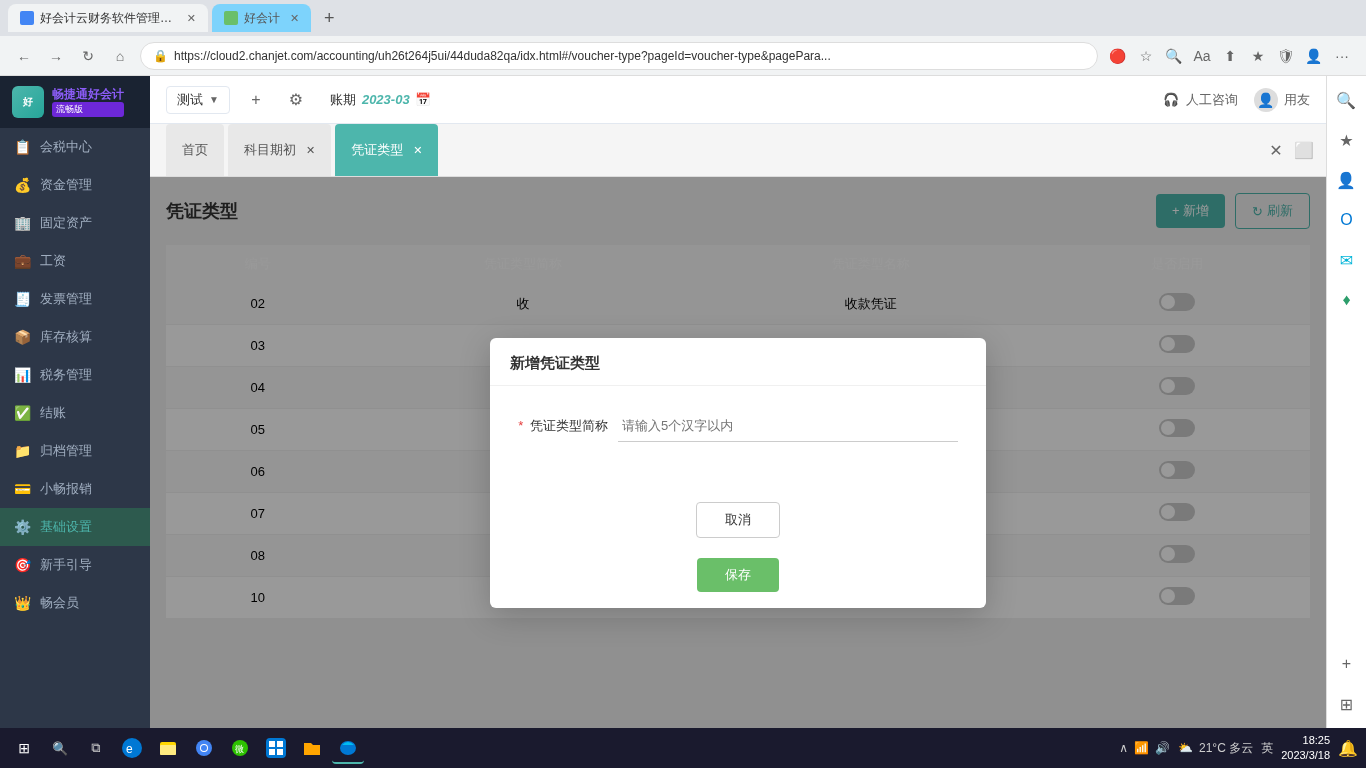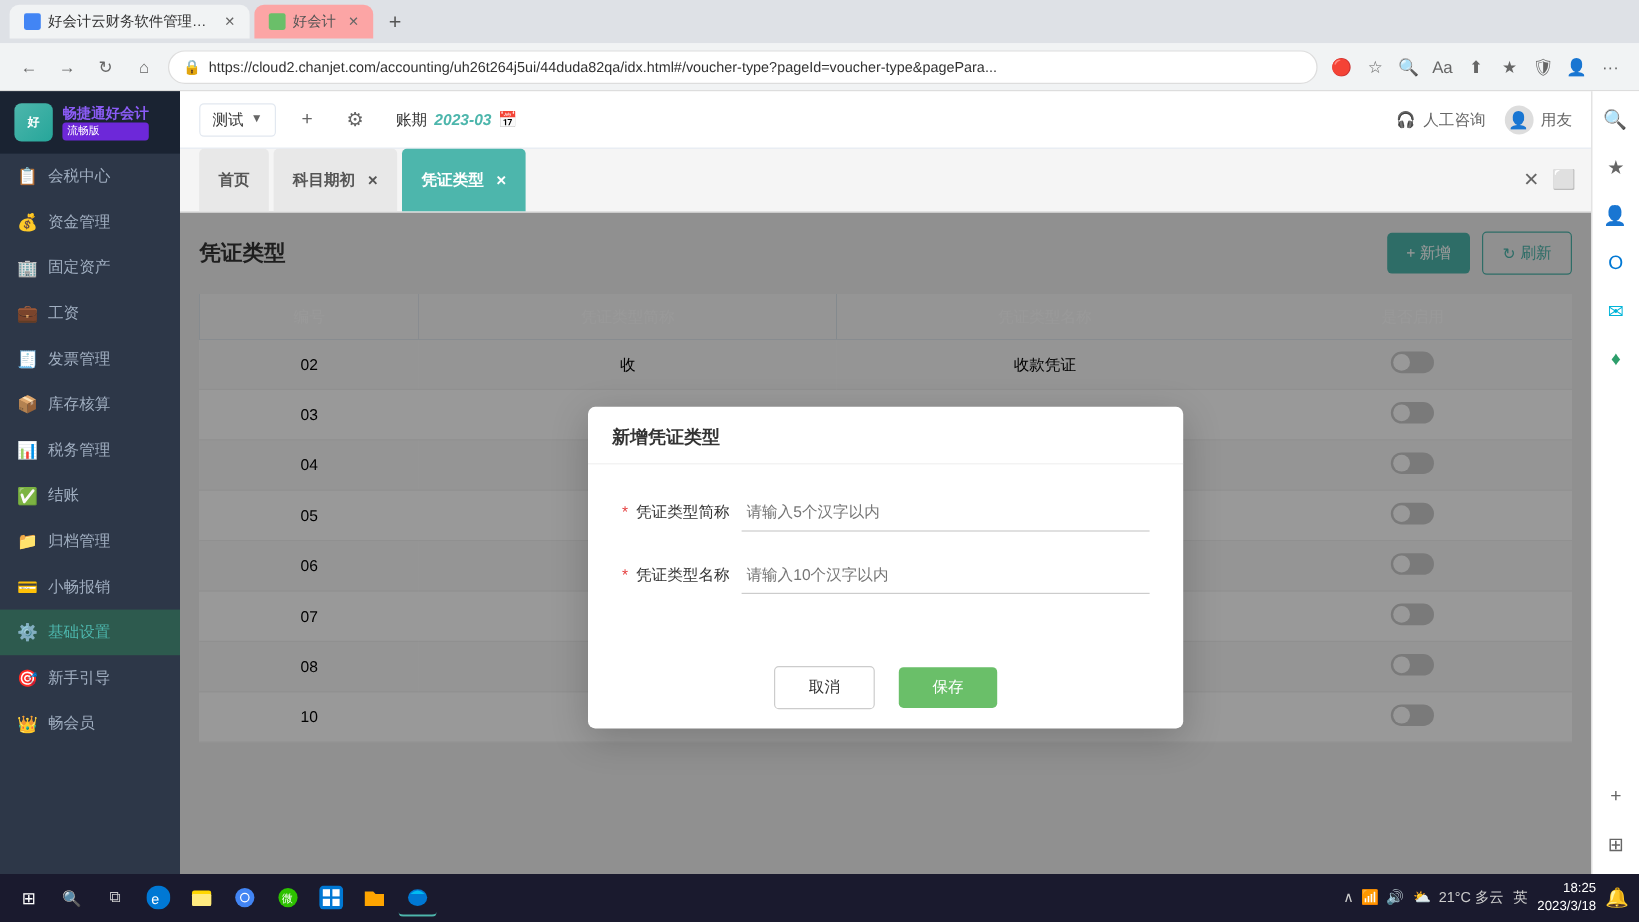--- a/index.html
+++ b/index.html
@@ -3,21 +3,21 @@
   <meta charset="utf-8">
   <style>
     * { margin: 0; padding: 0; box-sizing: border-box; }
     body { width: 1366px; height: 768px; overflow: hidden; font-family: "Microsoft YaHei", Arial, sans-serif; font-size: 13px; background: #f0f0f0; }
 
     
     .browser-chrome { width: 100%; background: #f1f3f4; }
     .tab-bar { display: flex; align-items: center; height: 36px; background: #dee1e6; padding: 0 8px; gap: 4px; }
     .tab { display: flex; align-items: center; height: 28px; padding: 0 12px; border-radius: 8px 8px 0 0; font-size: 12px; gap: 6px; cursor: pointer; max-width: 200px; }
     .tab.active { background: #f1f3f4; color: #333; }
-    .tab.inactive { background: #fca5a5; color: #555; }
+    .tab.inactive { background: #7dd3fc; color: #555; }
     .tab-close { font-size: 11px; color: #666; cursor: pointer; margin-left: 4px; }
     .tab-new { width: 28px; height: 28px; display: flex; align-items: center; justify-content: center; cursor: pointer; color: #555; font-size: 18px; }
 
     .address-bar { display: flex; align-items: center; height: 40px; background: #f1f3f4; padding: 0 12px; gap: 8px; border-bottom: 1px solid #ddd; }
     .nav-btn { width: 24px; height: 24px; display: flex; align-items: center; justify-content: center; cursor: pointer; color: #666; font-size: 14px; border-radius: 50%; }
     .address-input { flex: 1; height: 28px; background: #fff; border: 1px solid #ddd; border-radius: 14px; padding: 0 12px; font-size: 12px; color: #333; display: flex; align-items: center; gap: 6px; }
     .address-lock { color: #5f6368; font-size: 12px; }
     .address-text { font-size: 12px; color: #333; overflow: hidden; text-overflow: ellipsis; white-space: nowrap; }
     .browser-actions { display: flex; align-items: center; gap: 4px; }
     .browser-action-btn { width: 24px; height: 24px; display: flex; align-items: center; justify-content: center; cursor: pointer; color: #666; font-size: 14px; border-radius: 4px; }
@@ -45,21 +45,21 @@
     .top-bar { height: 48px; background: #fff; border-bottom: 1px solid #e2e8f0; display: flex; align-items: center; padding: 0 16px; gap: 12px; }
     .workspace-select { display: flex; align-items: center; gap: 6px; padding: 4px 10px; border: 1px solid #e2e8f0; border-radius: 4px; cursor: pointer; font-size: 13px; color: #333; }
     .workspace-arrow { color: #666; font-size: 10px; }
     .top-btn { width: 28px; height: 28px; display: flex; align-items: center; justify-content: center; cursor: pointer; color: #666; border-radius: 4px; font-size: 16px; }
     .period-info { display: flex; align-items: center; gap: 6px; font-size: 13px; color: #333; margin-left: 8px; }
     .period-icon { color: #4db6ac; }
     .top-bar-right { margin-left: auto; display: flex; align-items: center; gap: 16px; }
     .consult-btn { display: flex; align-items: center; gap: 6px; color: #666; cursor: pointer; font-size: 13px; }
     .user-btn { display: flex; align-items: center; gap: 6px; color: #666; cursor: pointer; font-size: 13px; }
     .user-avatar { width: 24px; height: 24px; border-radius: 50%; background: #ddd; display: flex; align-items: center; justify-content: center; font-size: 14px; }
-    .page-tab { display: flex; align-items: center; padding: 10px 16px; height: 52px; cursor: pointer; font-size: 13px; color: #666; border-radius: 4px 4px 0 0; gap: 6px; font-weight: bold; }
+    .page-tab { display: flex; align-items: center; padding: 10px 16px; height: 52px; cursor: pointer; font-size: 13px; color: #666; border-radius: 4px 4px 0 0; gap: 6px; }
     .page-tab.active { background: #4db6ac; color: #fff; }
     .page-tab.inactive { background: #e8e8e8; color: #555; }
     .page-tab-close { font-size: 11px; margin-left: 4px; }
     .maximize-btn, .close-tab-btn { width: 28px; height: 28px; display: flex; align-items: center; justify-content: center; cursor: pointer; color: #666; font-size: 16px; margin-left: auto; }
 
     
     .content-area { flex: 1; padding: 16px; overflow-y: auto; position: relative; }
 
     
     .page-header { display: flex; align-items: center; justify-content: space-between; margin-bottom: 16px; }
@@ -86,21 +86,21 @@
 
     
     .modal-overlay { position: absolute; top: 0; left: 0; right: 0; bottom: 0; background: rgba(0,0,0,0.4); display: flex; align-items: center; justify-content: center; z-index: 100; }
     .modal { background: #fff; border-radius: 6px; width: 496px; padding: 0; box-shadow: 0 8px 32px rgba(0,0,0,0.2); overflow: hidden; }
     .modal-header { padding: 16px 20px 12px; font-size: 15px; color: #333; font-weight: bold; border-bottom: 1px solid #f0f0f0; display: flex; align-items: center; }
     .modal-body { padding: 24px 28px; }
     .form-row { display: flex; align-items: center; margin-bottom: 20px; }
     .form-label { font-size: 13px; color: #333; white-space: nowrap; min-width: 90px; text-align: right; margin-right: 10px; }
     .required-star { color: #e53e3e; margin-right: 3px; }
     .form-input { flex: 1; height: 32px; border: none; border-bottom: 1px solid #ccc; outline: none; font-size: 13px; color: #999; padding: 0 4px; background: transparent; }
-    .modal-footer { display: flex; align-items: center; justify-content: center; gap: 20px; padding: 16px 20px; }
+    .modal-footer { display: flex; align-items: center; justify-content: center; gap: 20px; padding: 16px 20px; flex-direction: column; }
     .btn-cancel { padding: 8px 28px; border: 1px solid #ccc; border-radius: 4px; background: #fff; color: #333; cursor: pointer; font-size: 13px; }
     .btn-save { padding: 8px 28px; border: none; border-radius: 4px; background: #6abf69; color: #fff; cursor: pointer; font-size: 13px; }
 
     
     .right-panel { width: 40px; background: #fff; border-left: 1px solid #ddd; display: flex; flex-direction: column; align-items: center; padding: 8px 0; gap: 8px; }
     .right-panel-btn { width: 32px; height: 32px; display: flex; align-items: center; justify-content: center; cursor: pointer; color: #666; font-size: 16px; border-radius: 4px; }
     .right-panel-btn.active { color: #4285f4; }
 
     
     .taskbar { height: 40px; background: #1a1a2e; display: flex; align-items: center; padding: 0 8px; gap: 4px; position: fixed; bottom: 0; width: 1366px; z-index: 200; }
@@ -356,27 +356,20 @@
             <span>新增凭证类型</span>
           </div>
           <div class="modal-body">
             <div class="form-row">
               <label class="form-label">
                 <span class="required-star">*</span>
                 <span>凭证类型简称</span>
               </label>
               <input class="form-input" type="text" placeholder="请输入5个汉字以内" style="">
             </div>
-            <div class="form-row">
-              <label class="form-label">
-                <span class="required-star">*</span>
-                <span>凭证类型名称</span>
-              </label>
-              <input class="form-input" type="text" placeholder="请输入10个汉字以内" style="">
-            </div>
           </div>
           <div class="modal-footer">
             <button class="btn-cancel">取消</button>
             <button class="btn-save">保存</button>
           </div>
         </div>
       </div>
     </div>
   </div>
 

